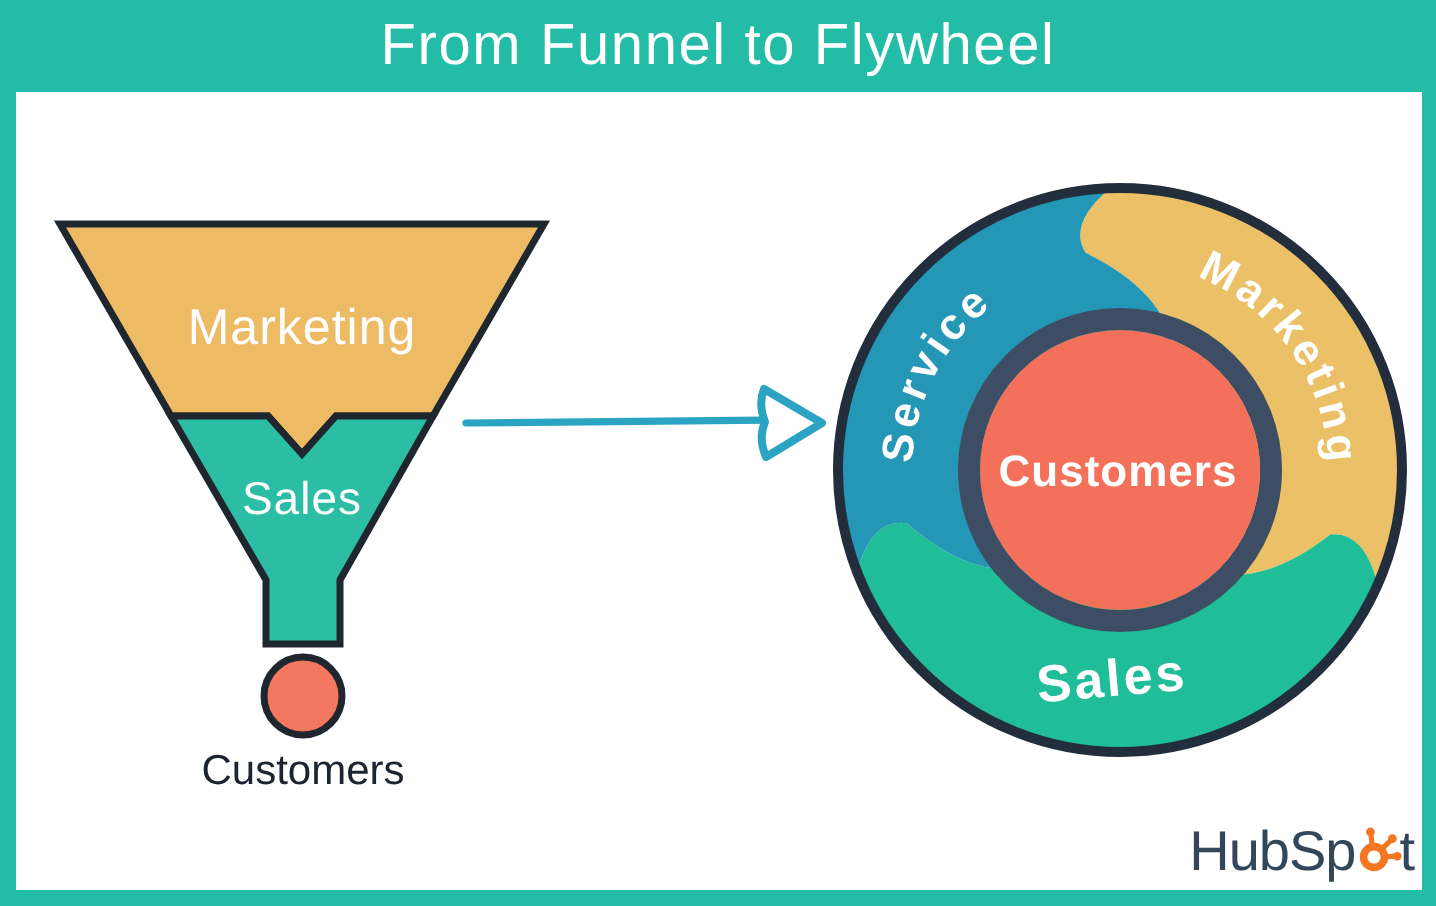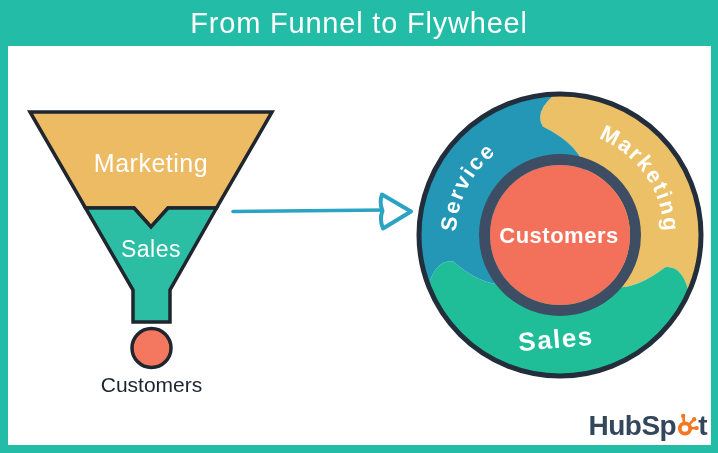--- a/index.html
+++ b/index.html
@@ -23,21 +23,21 @@
   svg text{font-family:"Liberation Sans","DejaVu Sans",sans-serif;}
   .stage-label{fill:#fff;font-size:25px;font-weight:500;letter-spacing:.5px;}
   .stage-label.sales{font-size:23px;}
   .customers-label{fill:var(--dark,#1B2430);font-size:21px;font-weight:500;}
   .fly-curved-label{fill:#fff;font-size:22px;font-weight:700;letter-spacing:2px;}
   .fly-sales-label{fill:#fff;font-size:26px;font-weight:700;letter-spacing:1.5px;}
   .fly-center-label{fill:#fff;font-size:22px;font-weight:700;letter-spacing:.5px;}
   .logo{
     position:absolute;right:11px;bottom:13px;
     display:flex;align-items:flex-end;
-    color:var(--logo-slate,#33475B);font-size:28px;font-weight:700;letter-spacing:-.5px;
+    color:var(--logo-slate,#33475B);font-size:28px;font-weight:400;letter-spacing:-.5px;
     line-height:1;
     justify-content:center;
   }
   .logo .sprocket{margin:0 -1px 1px -1px;}
 </style>
 </head>
 <body>
 
 <div class="title-bar">
   <span class="title-text">From Funnel to Flywheel</span>

